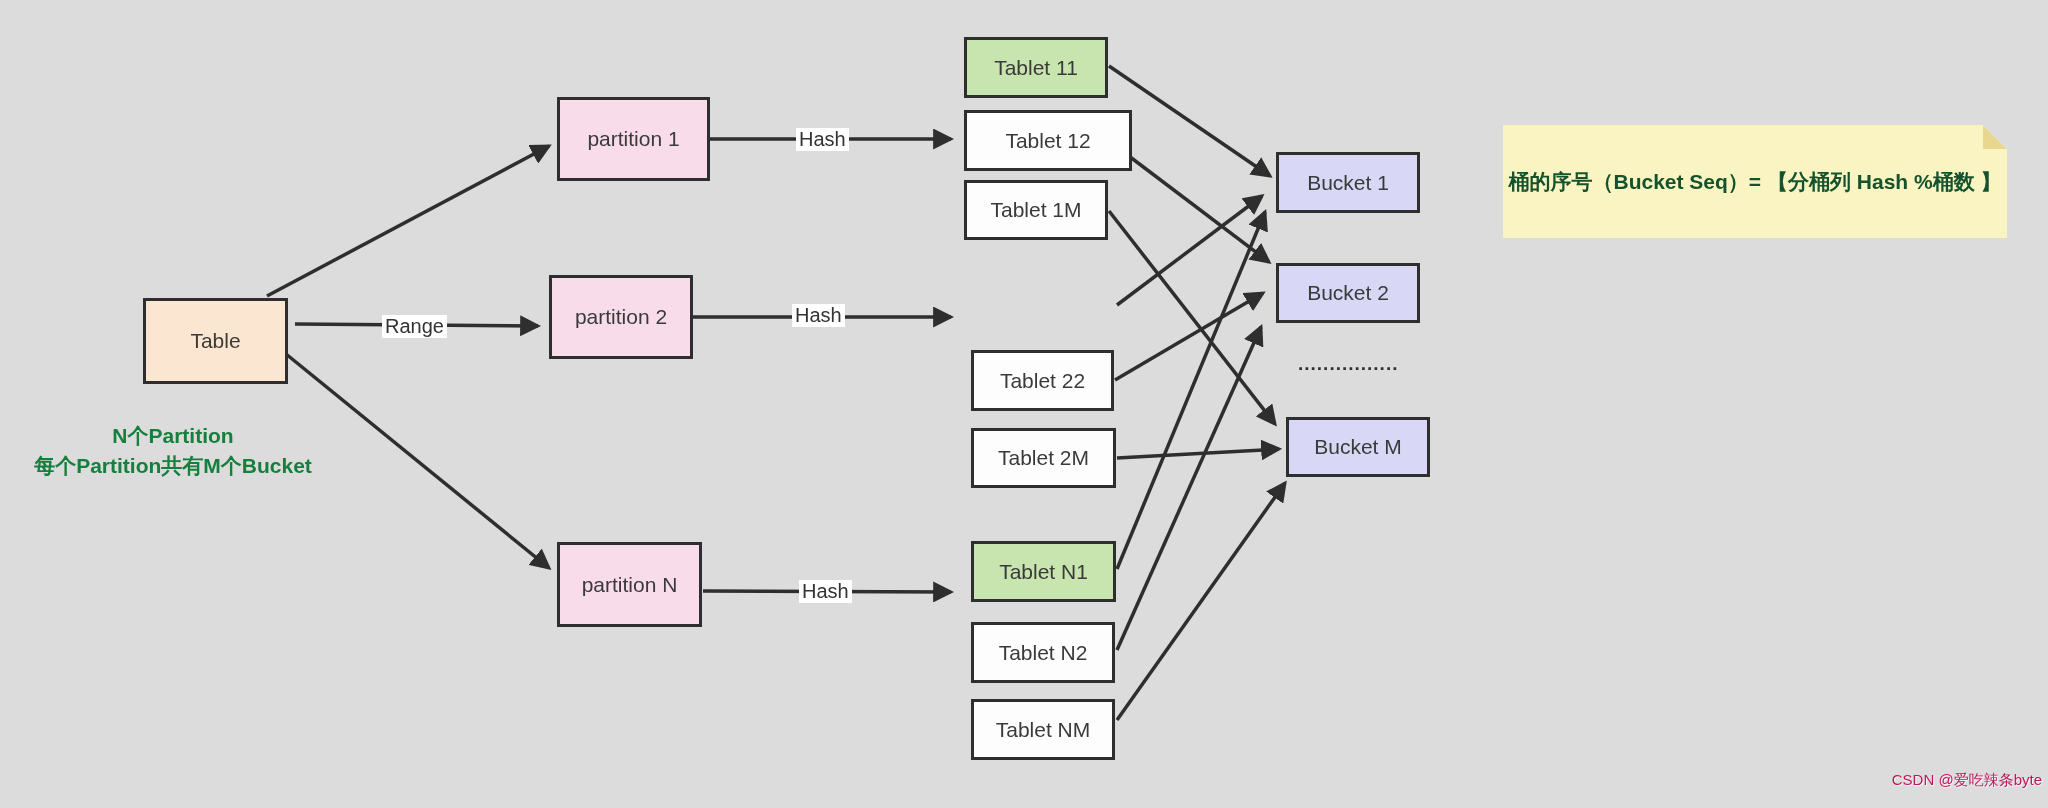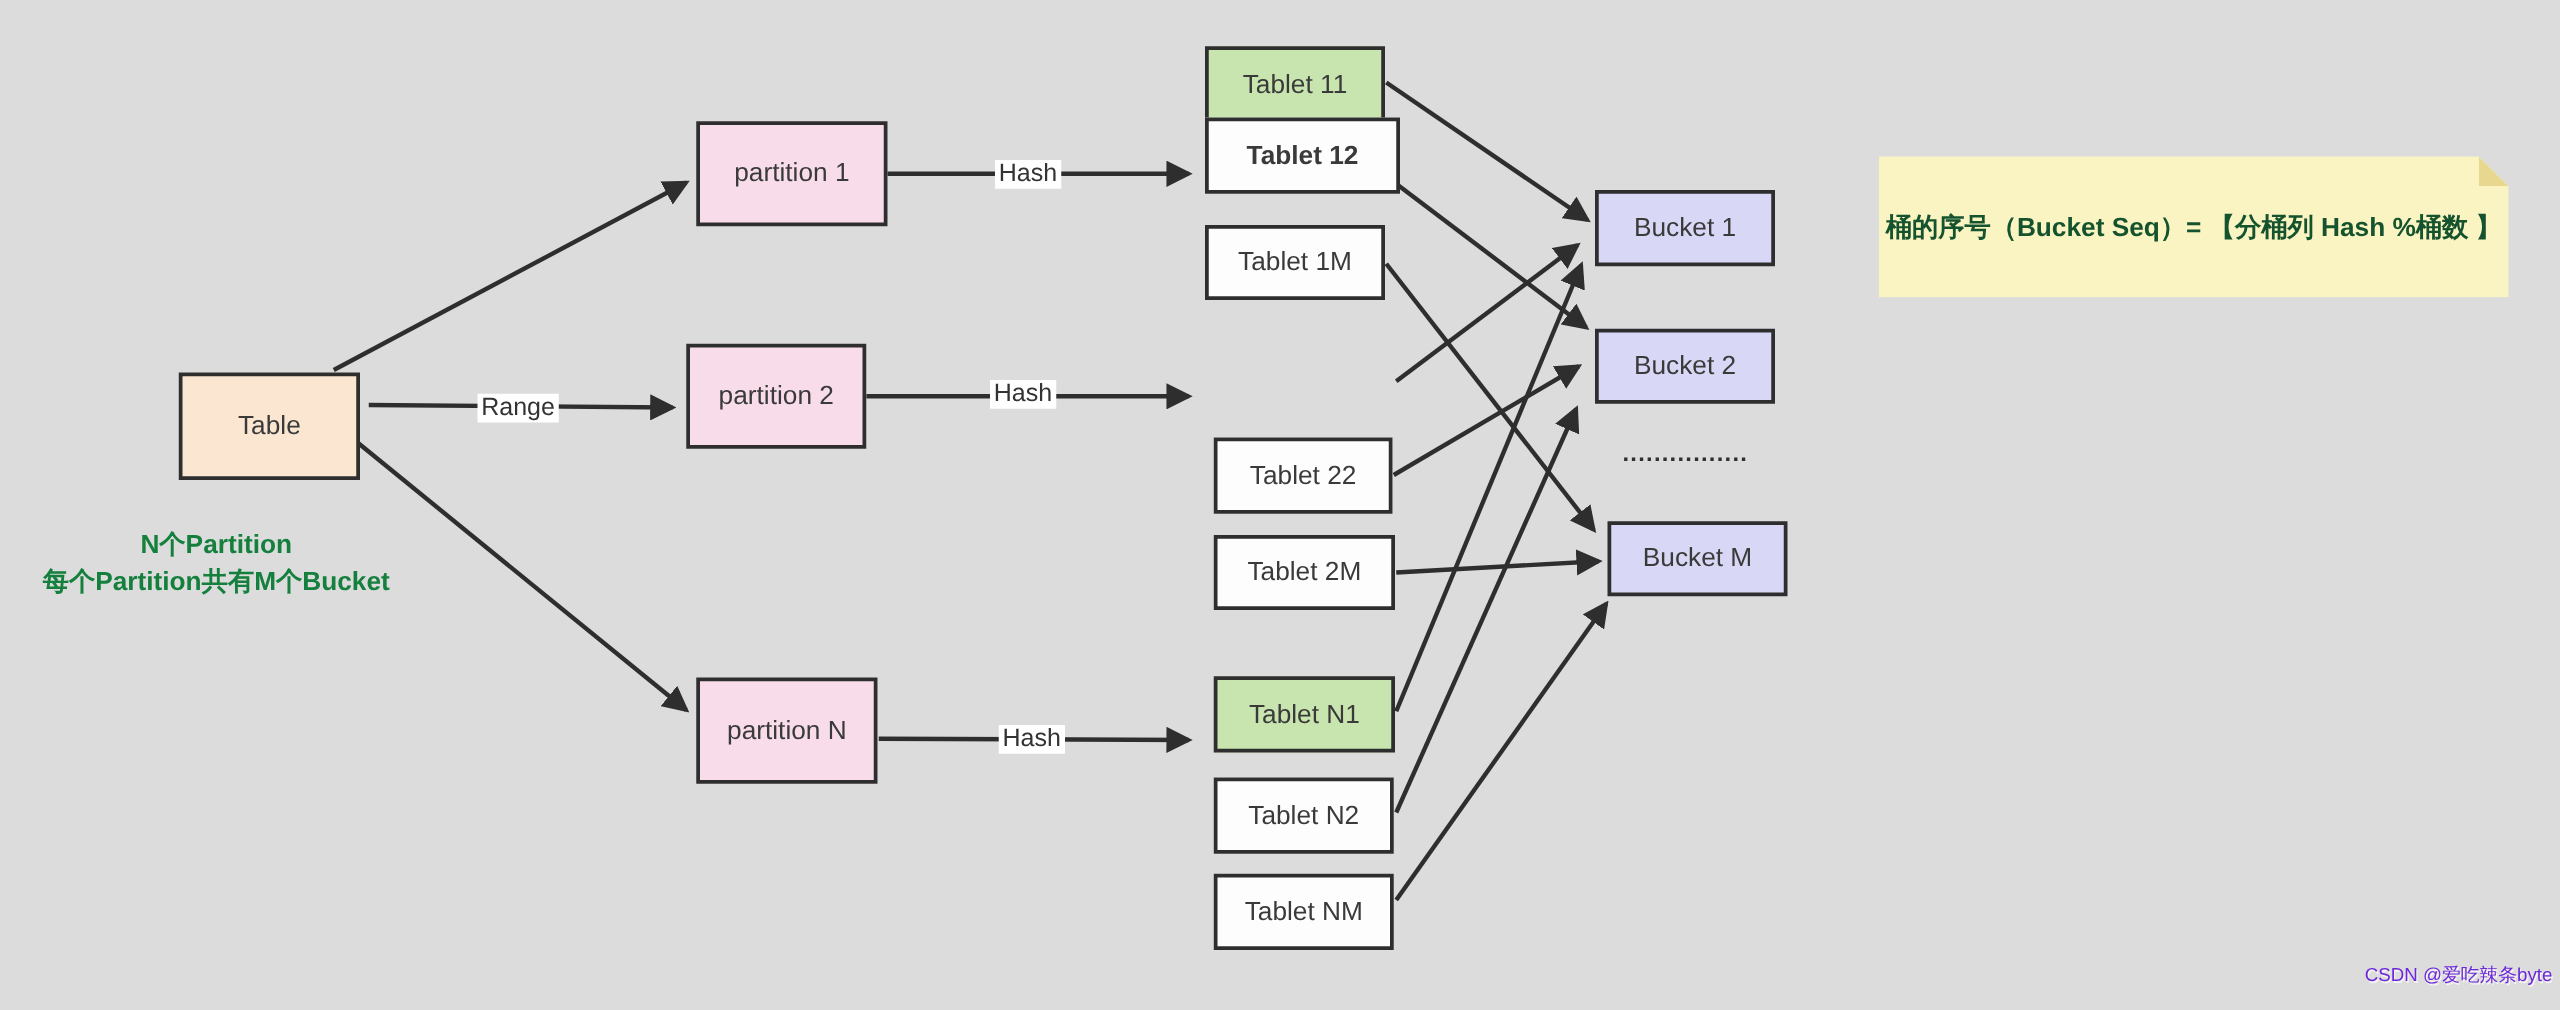--- a/index.html
+++ b/index.html
@@ -38,21 +38,21 @@
   }
   .note-text {
     font-weight:bold; font-size:21px; color:#14532d; white-space:nowrap;
   }
   .note-fold {
     position:absolute; top:0; right:0; width:24px; height:24px;
     background:#e8d88f; clip-path:polygon(0 0, 100% 100%, 0 100%);
   }
   .watermark {
     position:absolute; left:1850px; top:771px; width:192px; text-align:right;
-    font-size:15px; color:#6d28d9; text-shadow:1px 1px 0 #f6f6f6; white-space:nowrap;
+    font-size:15px; color:#be185d; text-shadow:1px 1px 0 #f6f6f6; white-space:nowrap;
   }
 </style>
 </head>
 <body>
 
 <div class="canvas">
 
   <svg class="edges" width="2048" height="808" viewBox="0 0 2048 808">
     <defs>
       <marker id="arrow" viewBox="0 0 10 10" refX="8.5" refY="5" markerWidth="6" markerHeight="6" orient="auto-start-reverse">
@@ -87,21 +87,21 @@
   <div class="node fill-pink" style="left:549px;top:275px;width:144px;height:84px;">
       <span>partition 2</span>
     </div>
   <div class="node fill-pink" style="left:557px;top:542px;width:145px;height:85px;">
       <span>partition N</span>
     </div>
 
   <div class="node fill-green" style="left:964px;top:37px;width:144px;height:61px;text-align:center;">
       <span>Tablet 11</span>
     </div>
-  <div class="node fill-white" style="left:964px;top:94px;width:156px;height:61px;font-weight:bold;">
+  <div class="node fill-white" style="left:964px;top:110px;width:168px;height:61px;">
       <span>Tablet 12</span>
     </div>
   <div class="node fill-white" style="left:964px;top:180px;width:144px;height:60px;">
       <span>Tablet 1M</span>
     </div>
 
   <div class="node fill-white" style="left:971px;top:350px;width:143px;height:61px;">
       <span>Tablet 22</span>
     </div>
   <div class="node fill-white" style="left:971px;top:428px;width:145px;height:60px;">

